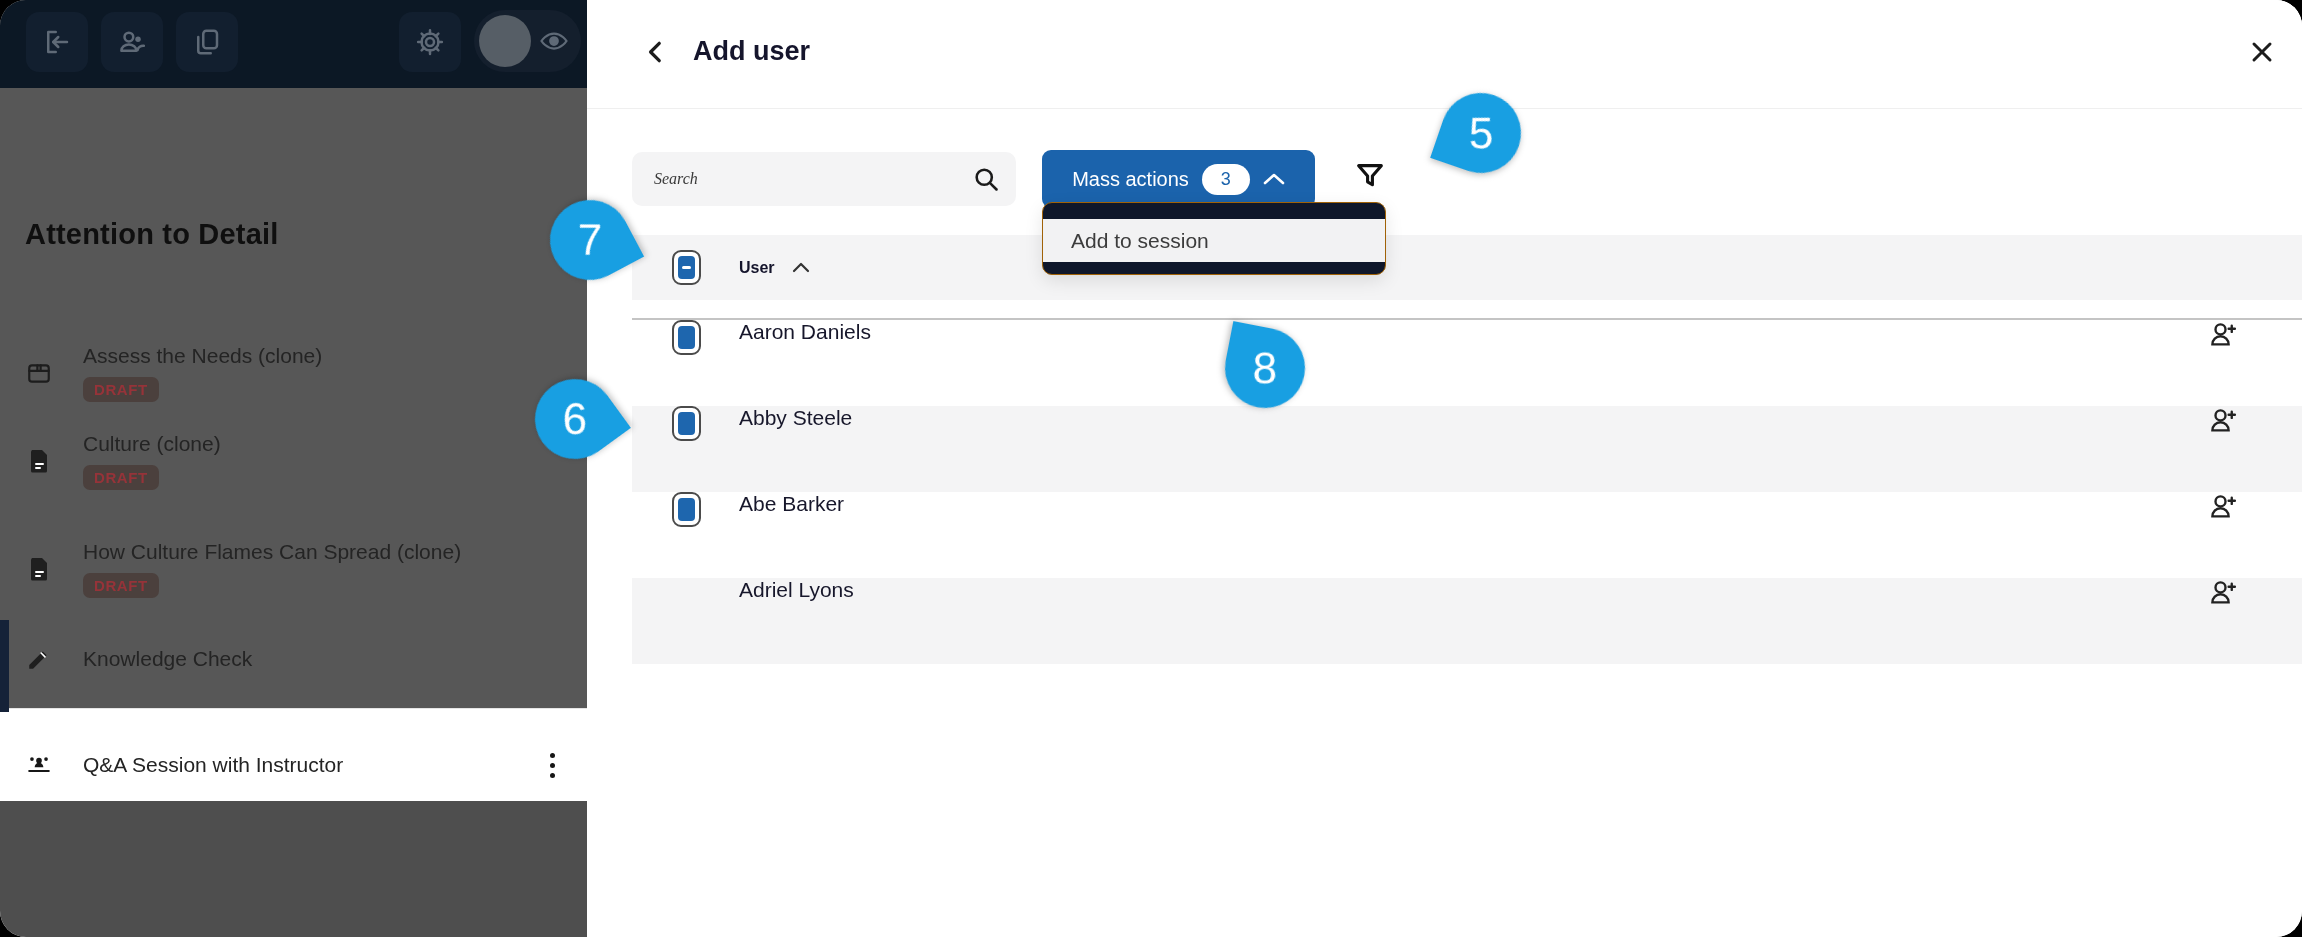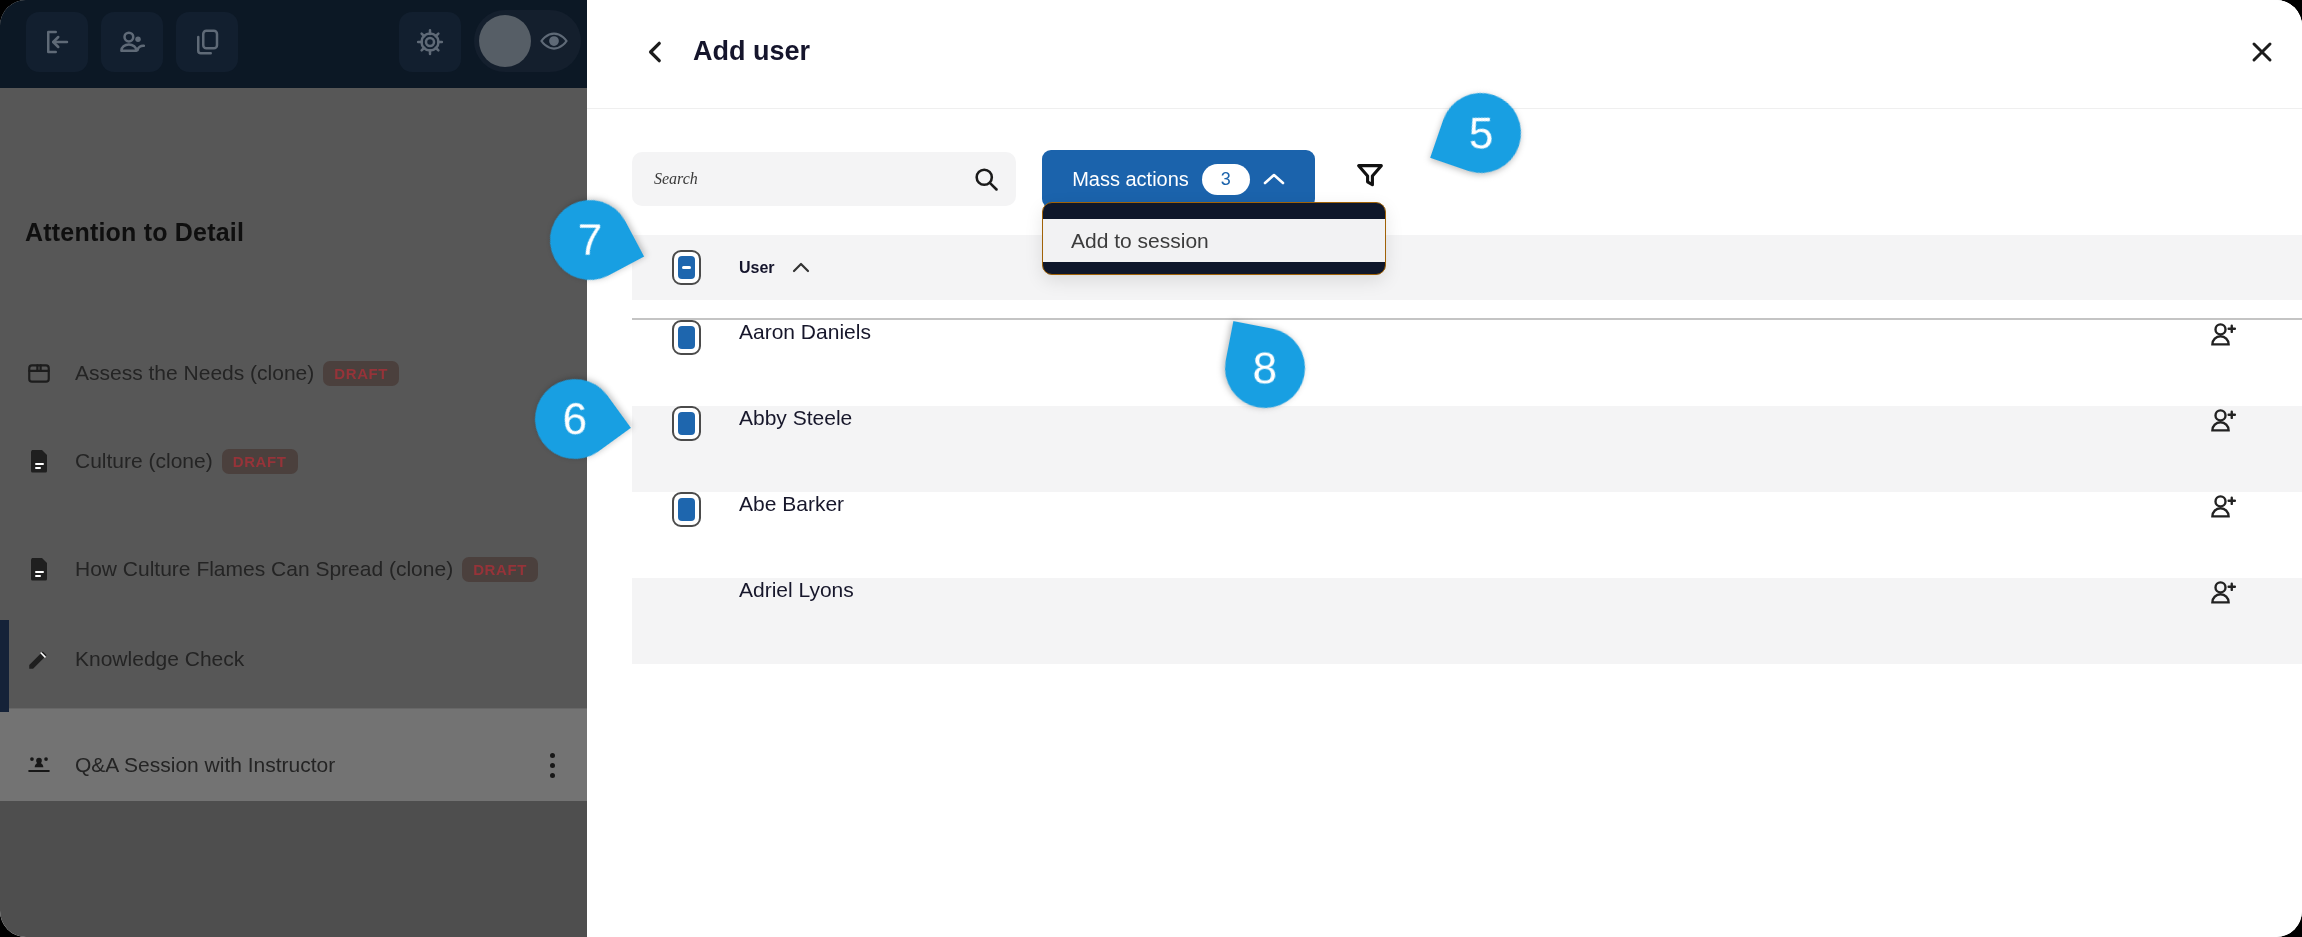--- a/index.html
+++ b/index.html
@@ -11,33 +11,33 @@
   .s-toolbar{position:absolute;left:0;top:0;width:100%;height:88px;background:#0c1825;}
   .tb-btn{position:absolute;top:12px;width:62px;height:60px;border-radius:13px;background:#121f2f;
           display:flex;align-items:center;justify-content:center;}
   .tb-btn svg{stroke:#5f6a77;fill:none;stroke-width:2;stroke-linecap:round;stroke-linejoin:round;}
   .tb-pill{position:absolute;left:474px;top:10px;width:107px;height:62px;border-radius:31px;background:#141f2d;
            display:flex;align-items:center;}
   .avatar{width:52px;height:52px;border-radius:50%;background:#565e66;margin-left:5px;}
   .eye-wrap{margin-left:8px;}
 
   .s-list{position:absolute;left:0;top:88px;width:100%;height:624px;background:#575757;}
-  .s-title{position:absolute;left:25px;top:130px;font-size:25px;font-weight:bold;color:#0f0f0f;letter-spacing:.2px;}
+  .s-title{position:absolute;left:25px;top:130px;font-size:29px;font-weight:bold;color:#0f0f0f;letter-spacing:.2px;}
   .s-item{position:absolute;left:0;width:100%;display:flex;align-items:center;}
   .s-item .ic{width:26px;margin-left:26px;flex:none;display:flex;align-items:center;justify-content:center;}
   .s-item .ic svg{stroke:#1d1d1d;fill:none;stroke-width:2;stroke-linecap:round;stroke-linejoin:round;}
-  .s-item .txtcol{margin-left:23px;display:flex;flex-direction:row;gap:9px;}
+  .s-item .txtcol{margin-left:31px;display:flex;flex-direction:column;gap:9px;}
   .s-label{font-size:21px;color:#242424;}
   .badge-draft{align-self:flex-start;background:#4b403d;color:#963339;font-size:15px;font-weight:bold;
                letter-spacing:.6px;padding:4px 11px;border-radius:7px;}
   .i1{top:230px;height:110px;}
   .i2{top:318px;height:110px;}
   .i3{top:426px;height:110px;}
   .i4{top:535px;height:72px;}
-  .i5{top:620px;height:92px;background:#737373;border-top:1px solid rgba(0,0,0,.10);}
+  .i5{top:620px;height:92px;background:#ffffff;border-top:1px solid rgba(0,0,0,.10);}
   .i5 .inner-pad{display:flex;align-items:center;width:100%;padding-top:20px;}
   .sel-bar{position:absolute;left:0;top:620px;width:9px;height:92px;background:#152238;}
   .kebab{position:absolute;right:32px;display:flex;flex-direction:column;gap:5px;padding-top:20px;}
   .kebab i{width:5px;height:5px;border-radius:50%;background:#171717;}
 
   
   .drawer{position:absolute;left:587px;top:0;width:1715px;height:937px;background:#fff;}
   .d-header{position:absolute;left:0;top:0;width:100%;height:108px;border-bottom:1px solid #efefef;background:#fff;}
   .back{position:absolute;left:56px;top:39px;}
   .d-title{position:absolute;left:106px;top:36px;font-size:27px;font-weight:bold;color:#15152c;}

